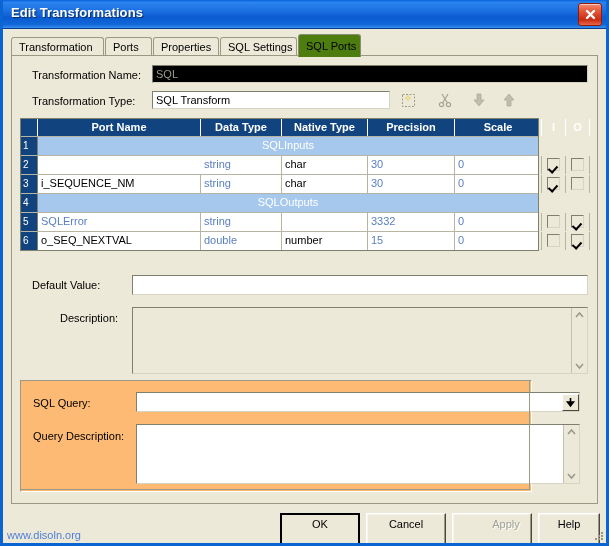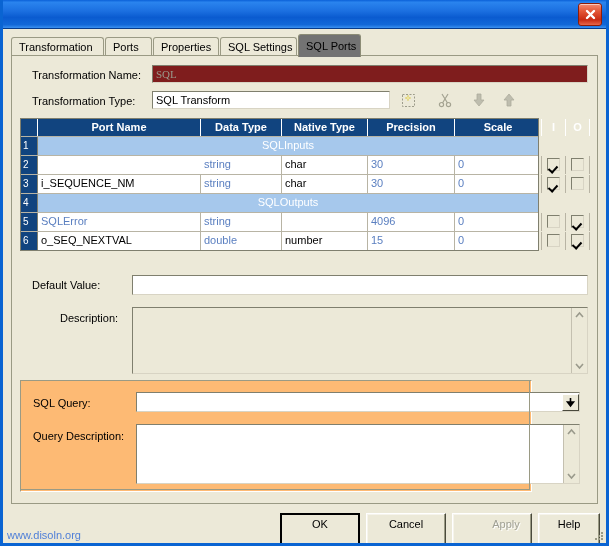--- a/index.html
+++ b/index.html
@@ -79,21 +79,21 @@
     border-radius: 3px 3px 0 0;
     font-size: 11px;
     color: #000;
     cursor: default;
     white-space: nowrap;
   }
   .tab.active {
     top: 0;
     height: 23px;
     line-height: 22px;
-    background: #737373;
+    background: #4d7c0f;
     border-color: #8c8c76;
     z-index: 5;
     font-size: 11px;
   }
   #tabline {
     position: absolute;
     left: 8px;
     top: 55px;
     right: 8px;
     height: 1px;
@@ -128,23 +128,22 @@
     border-right-color: #d8d4c4;
     border-bottom-color: #d8d4c4;
     font-size: 11px;
     padding: 1px 3px;
     line-height: 14px;
     color: #000;
     overflow: hidden;
     white-space: nowrap;
   }
   .txtbox.readonly {
-    background: #7f1d1d;
+    background: #000000;
     color: #9a9a8c;
-    font-family: Liberation Serif, serif;
   }
 
   
   .tbicon {
     position: absolute;
     width: 18px;
     height: 18px;
     cursor: default;
     opacity: 0.55;
   }
@@ -324,20 +323,21 @@
     height: 12px;
   }
   .rg { position:absolute; background:#9a9a84; width:2px; height:2px; }
 </style>
 </head>
 <body>
 
 <div id="window">
 
   <div id="titlebar">
+    <div id="title-text">Edit Transformations</div>
     <div id="close-btn">
       <svg width="15" height="15" viewBox="0 0 15 15" aria-hidden="true">
         <path d="M4 4 L11 11 M11 4 L4 11" stroke="#ffffff" stroke-width="2.4" stroke-linecap="round" fill="none"></path>
       </svg>
     </div>
   </div>
 
   <div id="tabstrip">
     <div class="tab" style="left:0px;   width:93px;">Transformation</div>
     <div class="tab" style="left:94px;  width:47px;">Ports</div>
@@ -424,21 +424,21 @@
         </div>
         <div class="grow group">
           <div class="gcell rownum" style="left: 0px; width: 17px;">4</div>
           <div class="grouplabel">SQLOutputs</div>
         </div>
         <div class="grow data">
           <div class="gcell rownum" style="left: 0px; width: 17px;">5</div>
           <div class="gcell blue" style="left: 17px; width: 163px;">SQLError</div>
           <div class="gcell blue" style="left: 180px; width: 81px;">string</div>
           <div class="gcell" style="left: 261px; width: 86px;"></div>
-          <div class="gcell blue" style="left: 347px; width: 87px;">4096</div>
+          <div class="gcell blue" style="left: 347px; width: 87px;">3332</div>
           <div class="gcell blue" style="left: 434px; width: 87px;">0</div>
           <div class="gcell" style="left: 521px; width: 24px;">
             <div class="chk" style="left: 5px;"></div>
           </div>
           <div class="gcell" style="left: 545px; width: 24px;">
             <div class="chk on" style="left: 5px;"></div>
           </div>
         </div>
         <div class="grow data">
           <div class="gcell rownum" style="left: 0px; width: 17px;">6</div>

